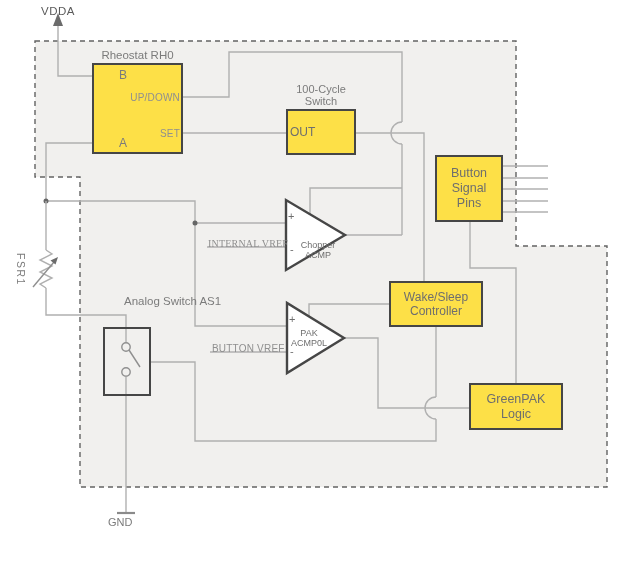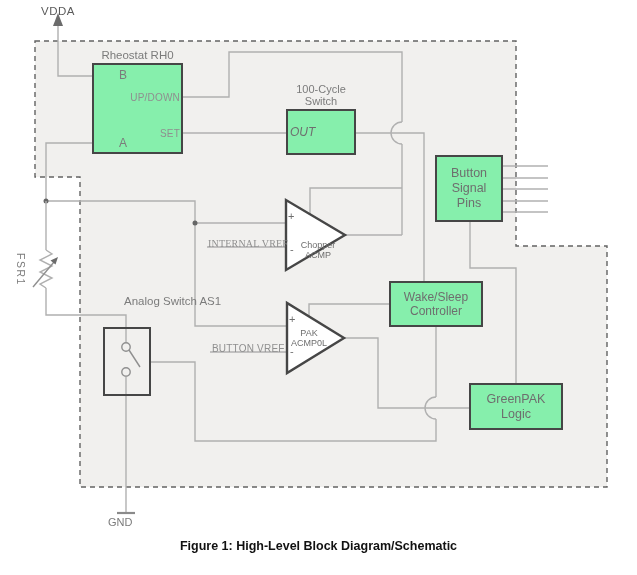--- a/index.html
+++ b/index.html
@@ -7,21 +7,21 @@
          font-family:"Liberation Sans", sans-serif;}
   #stage svg{position:absolute;left:0;top:0;z-index:1;}
   .wire{stroke:var(--wire,#b0b0b0);stroke-width:1.4;fill:none;}
   .boundary{stroke:var(--dashed,#636363);stroke-width:1.4;fill:var(--panel,#f1f0ee);
             stroke-dasharray:5 4;}
   .tri{fill:#ffffff;stroke:var(--border,#464646);stroke-width:2.4;stroke-linejoin:miter;}
   .thin{stroke:#8f8f8f;stroke-width:1.4;fill:none;}
   .dot{fill:#666;stroke:none;}
   .arrowhead{fill:#6b6b6b;stroke:none;}
   .gndbar{stroke:#8a8a8a;stroke-width:2.2;}
-  .block{position:absolute;z-index:2;box-sizing:border-box;background:#86efac;
+  .block{position:absolute;z-index:2;box-sizing:border-box;background:#fde047;
          border:2.5px solid var(--border,#464646);
          display:flex;flex-direction:column;align-items:center;justify-content:center;
          color:var(--block_text,#6e6e6e);line-height:1.18;text-align:center;}
   .lbl{position:absolute;z-index:3;color:var(--label_text,#7b7b7b);white-space:nowrap;}
   .pin{position:absolute;z-index:3;color:var(--pin_text,#8f8f8f);font-size:10px;
        letter-spacing:0.2px;white-space:nowrap;}
   .tritext{position:absolute;z-index:3;color:var(--block_text,#6e6e6e);text-align:center;
            font-size:9px;line-height:1.15;white-space:nowrap;}
   .sign{position:absolute;z-index:3;color:var(--block_text,#6e6e6e);font-size:11px;}
   #fsr-label{transform:rotate(90deg);transform-origin:0 0;letter-spacing:1.5px;}
@@ -121,34 +121,33 @@
   <div class="lbl" style="left:90px;top:49px;width:95px;text-align:center;font-size:11.5px;">Rheostat RH0</div>
   <div class="lbl" style="left:119px;top:68px;font-size:12px;">B</div>
   <div class="lbl" style="left:119px;top:136px;font-size:12px;">A</div>
   <div class="pin" style="left:128px;top:92px;width:52px;text-align:right;">UP/DOWN</div>
   <div class="pin" style="left:128px;top:128px;width:52px;text-align:right;">SET</div>
 
   <div class="lbl" style="left:276px;top:83px;width:90px;text-align:center;font-size:11px;line-height:1.1;">
     <div>100-Cycle</div>
     <div>Switch</div>
   </div>
-  <div class="lbl" style="left:290px;top:125px;font-size:12px;color:#6e6e6e;font-style:italic;">OUT</div>
+  <div class="lbl" style="left:290px;top:125px;font-size:12px;color:#6e6e6e;">OUT</div>
 
   <div class="lbl" style="left:88px;top:295px;font-size:11.5px;margin-left:36px;">Analog Switch AS1</div>
 
   <div class="sign" style="left:288px;top:210px;">+</div>
   <div class="sign" style="left:290px;top:243px;">-</div>
   <div class="tritext" style="left:292px;top:240px;width:52px;">
     <div>Chopper</div>
     <div>ACMP</div>
   </div>
   <div class="pin" style="left:208px;top:238px;font-family:Liberation Serif, serif;">INTERNAL VREF</div>
 
   <div class="sign" style="left:289px;top:313px;">+</div>
   <div class="sign" style="left:290px;top:345px;">-</div>
   <div class="tritext" style="left:286px;top:328px;width:46px;">
     <div>PAK</div>
     <div>ACMP0L</div>
   </div>
   <div class="pin" style="left:212px;top:343px;">BUTTON VREF</div>
 
-  <div id="caption">Figure 1: High-Level Block Diagram/Schematic</div>
 </div>
 
 </body></html>

